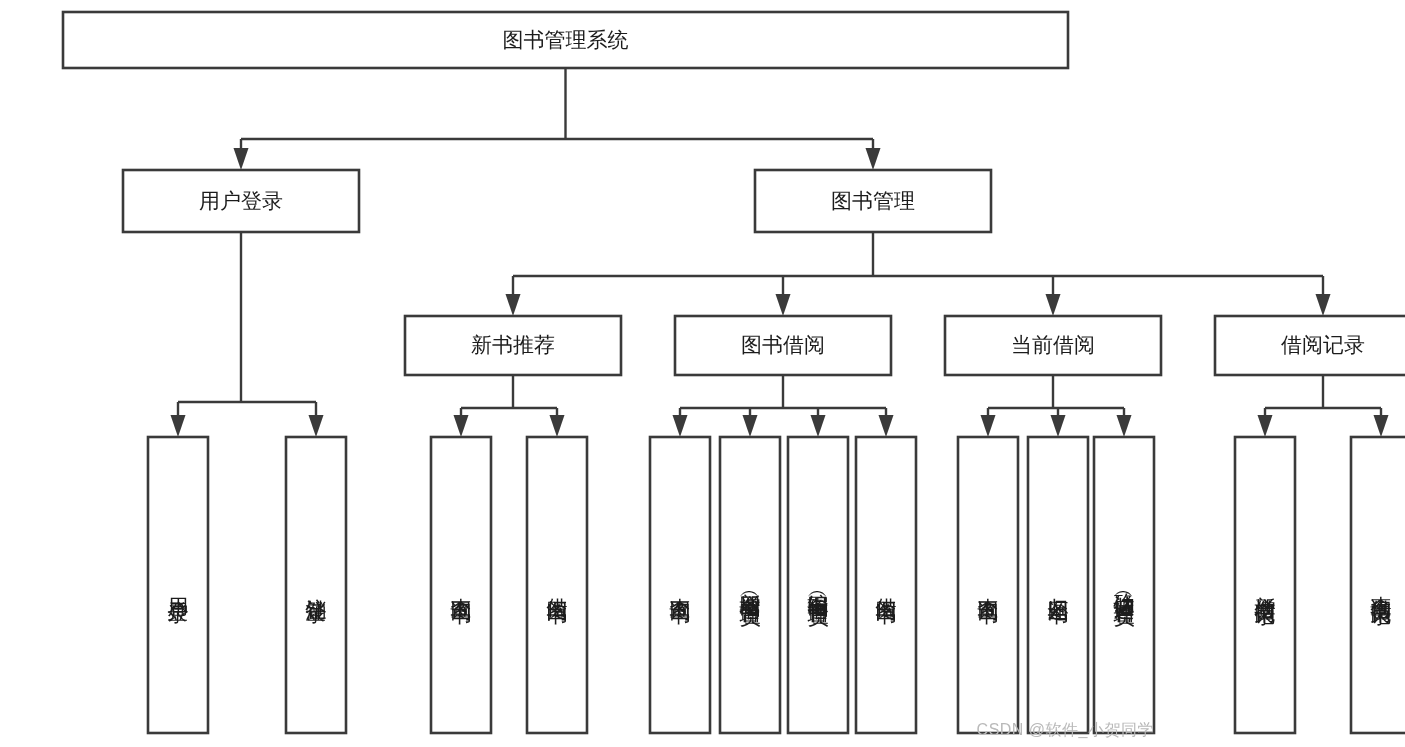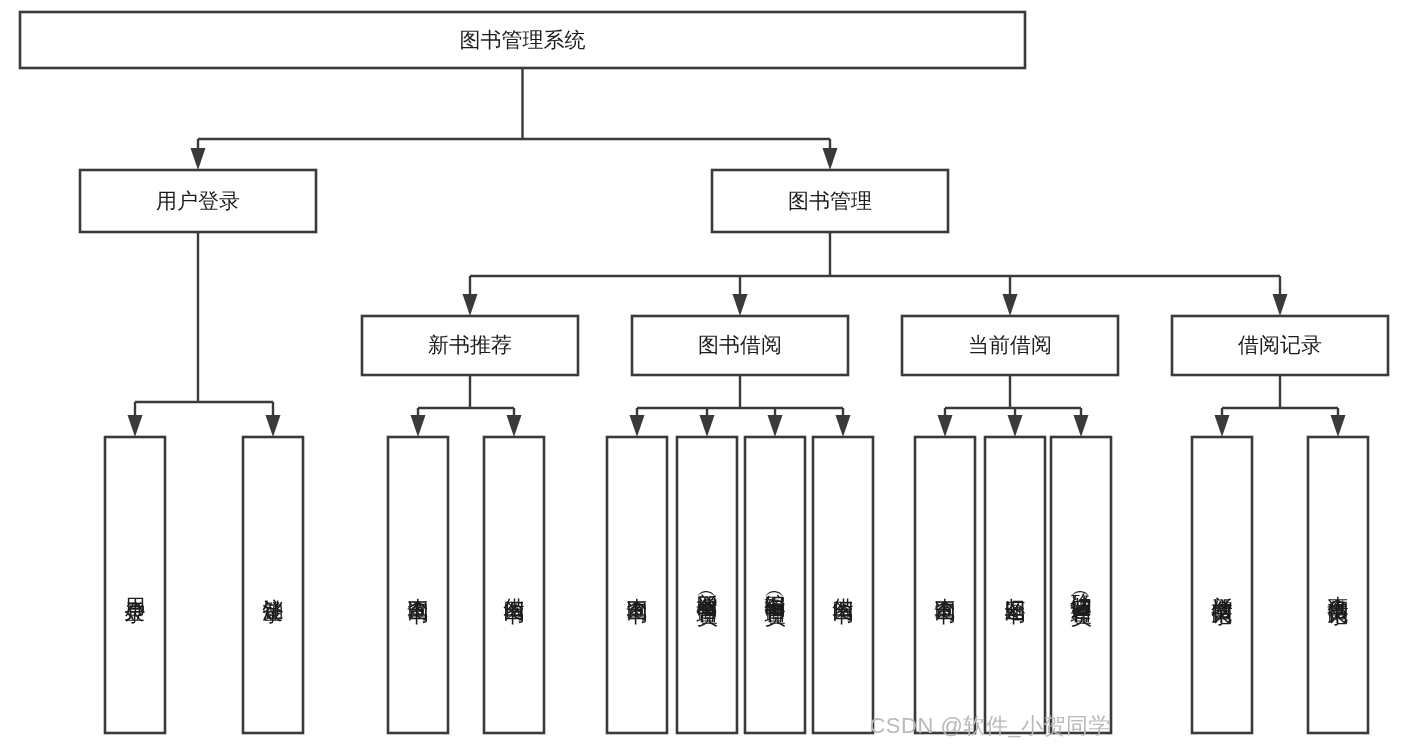--- a/index.html
+++ b/index.html
@@ -11,20 +11,21 @@
     width: 1405px;
     height: 747px;
     font-family: "Liberation Sans", "DejaVu Sans", sans-serif;
     overflow: hidden;
   }
   #diagram-root {
     position: relative;
     width: 1125px;
     height: 747px;
     background: #ffffff;
+    margin-left: 43px;
   }
   svg.diagram-canvas {
     position: absolute;
     top: 0;
     left: 0;
     width: 1405px;
     height: 747px;
     display: block;
   }
   .node-box {
@@ -64,21 +65,21 @@
     justify-content: center;
     text-align: center;
     pointer-events: none;
     box-sizing: border-box;
   }
   .watermark {
     position: absolute;
     right: 14px;
     bottom: 6px;
     font-family: "Liberation Sans", "DejaVu Sans", sans-serif;
-    font-size: 22px;
+    font-size: 16px;
     color: #b9b9b9;
     letter-spacing: 0.5px;
     white-space: nowrap;
   }
 </style>
 </head>
 <body>
 
 <div id="diagram-root">
   <svg class="diagram-canvas" id="diagram-svg" viewBox="0 0 1405 747" xmlns="http://www.w3.org/2000/svg">

